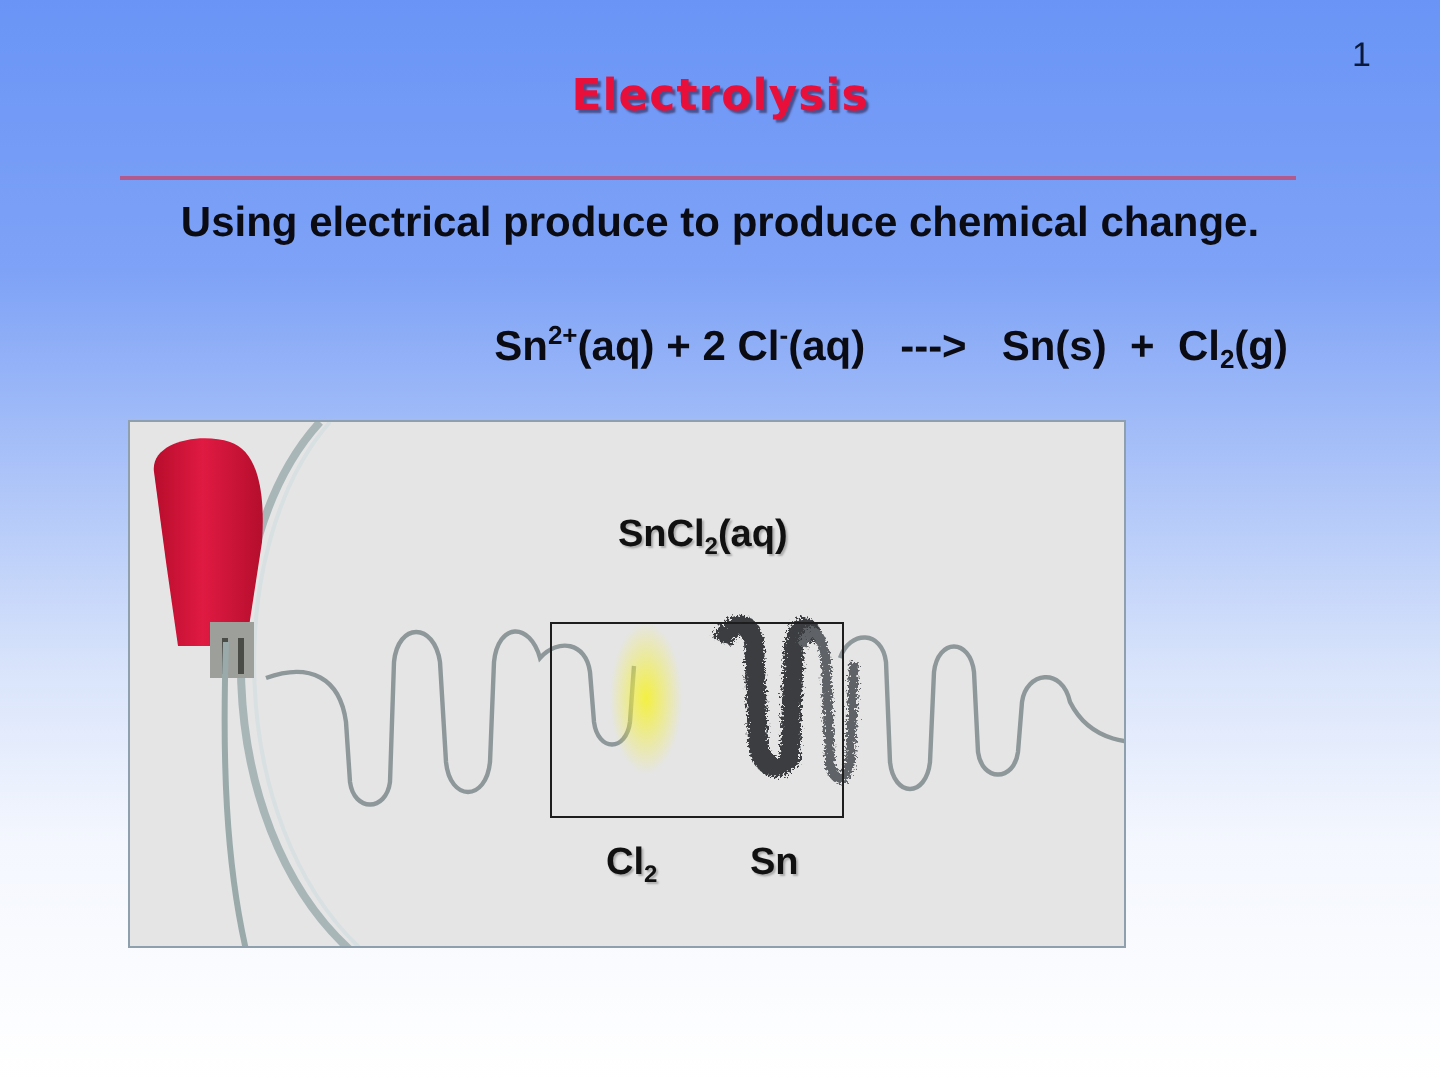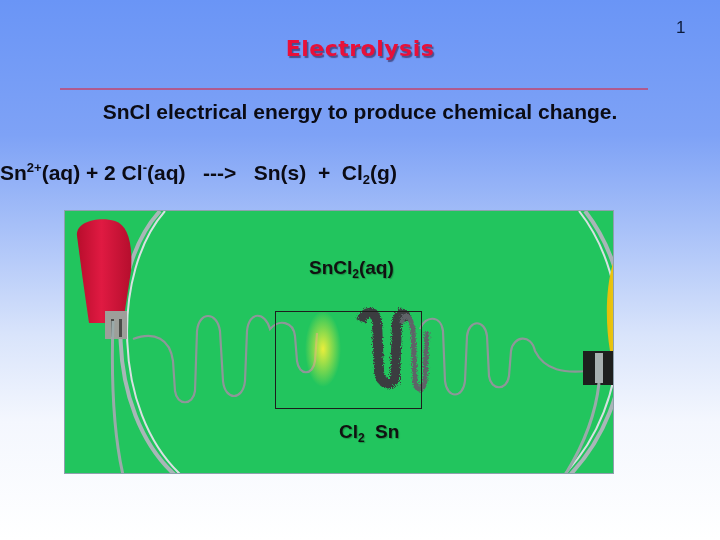--- a/index.html
+++ b/index.html
@@ -25,53 +25,53 @@
       position: absolute; left: 60px; width: 588px; top: 88px; height: 2px;
       background: #b05a8e;
     }
     .subtitle {
       position: absolute; left: 90px; width: 540px; top: 100px;
       text-align: center; font-weight: bold; font-size: 21px; line-height: 24px;
       color: #0b0b14;
     }
     .equation {
       position: absolute; left: 0; width: 644px; top: 160px;
-      text-align: left; font-weight: bold; font-size: 21px;
+      text-align: right; font-weight: bold; font-size: 21px;
       color: #0b0b14; white-space: pre;
     }
     .equation sup { font-size: 13px; vertical-align: 8px; }
     .equation sub { font-size: 13px; vertical-align: -4px; }
     .photo {
-      position: absolute; left: 64px; top: 210px; width: 550px; height: 264px;
-      background: #22c55e;
+      position: absolute; left: 64px; top: 210px; width: 499px; height: 264px;
+      background: #e5e5e5;
       border: 1px solid #8ea0ad;
       overflow: hidden;
     }
     .photo svg { position: absolute; left: 0; top: 0; }
     .label {
       position: absolute; font-weight: bold; font-size: 19px; color: #111;
       text-shadow: 1px 1px 1px rgba(0,0,0,0.25);
     }
     .label sub { font-size: 12px; vertical-align: -4px; }
     .label-sncl2 { left: 244px; top: 46px; }
-    .label-cl2 { left: 238px; top: 210px; margin-left: 36px; }
+    .label-cl2 { left: 238px; top: 210px; }
     .label-sn { left: 310px; top: 210px; }
     .inset-box {
       position: absolute; left: 210px; top: 100px; width: 147px; height: 98px;
       border: 1.5px solid #1d1d1d;
     }
   </style>
 </head>
 <body>
 
 <div>
   <div class="slide-number">1</div>
   <div class="title">Electrolysis</div>
   <div class="divider"></div>
-  <div class="subtitle">SnCl electrical energy to produce chemical change.</div>
+  <div class="subtitle">Using electrical produce to produce chemical change.</div>
 
   <div class="equation"><span>Sn</span><sup>2+</sup><span>(aq)</span><span> + </span><span>2 Cl</span><sup>-</sup><span>(aq)</span><span>   ---&gt;   </span><span>Sn(s)</span><span>  +  </span><span>Cl</span><sub>2</sub><span>(g)</span></div>
 
   <div class="photo">
     <svg width="592" height="264" viewBox="0 0 592 264">
       <defs>
         <radialGradient id="yglow" cx="0.5" cy="0.5" r="0.5">
           <stop offset="0%" stop-color="#f4f03a" stop-opacity="0.95"></stop>
           <stop offset="100%" stop-color="#f4f03a" stop-opacity="0"></stop>
         </radialGradient>

